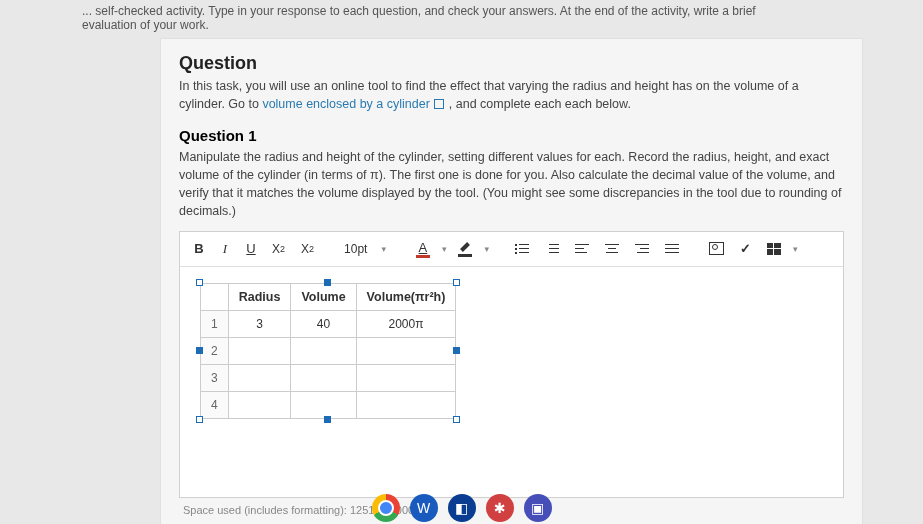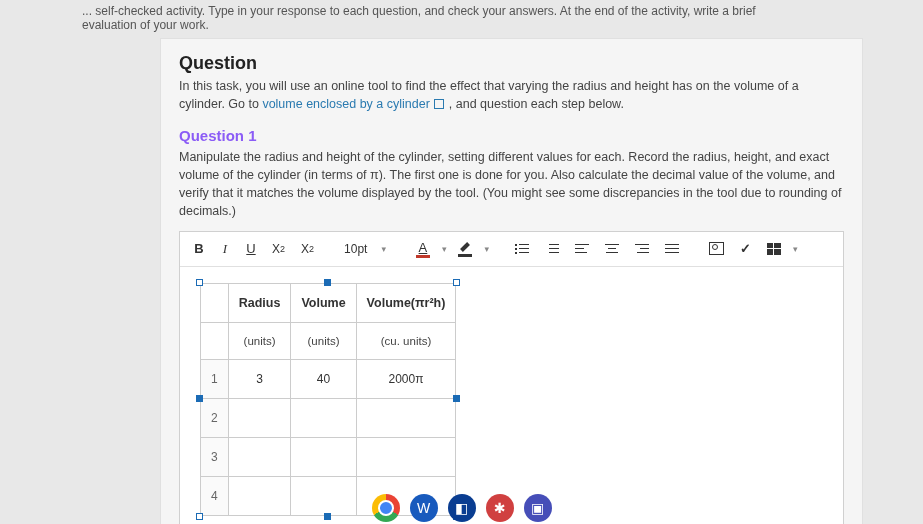--- a/index.html
+++ b/index.html
@@ -43,21 +43,21 @@
   width: 10px;
   height: 10px;
   border: 1px solid #2a7ab0;
   position: relative;
   top: 1px;
   margin: 0 1px;
 }
 .question-title {
   font-size: 15px;
   font-weight: bold;
-  color: #8b5cf6;
+  color: #000000;
   margin-top: 14px;
   margin-bottom: 4px;
 }
 .question-text {
   font-size: 12.5px;
   color: #444;
   line-height: 1.45;
   margin-bottom: 10px;
 }
 .editor {
@@ -184,21 +184,21 @@
 .sel-handle.bm{bottom:-4px;left:50%;margin-left:-4px;background:#1b6bb5}
 .sel-handle.ml{top:50%;left:-4px;margin-top:-4px;background:#1b6bb5}
 .sel-handle.mr{top:50%;right:-4px;margin-top:-4px;background:#1b6bb5}
 table.data {
   border-collapse: collapse;
   border: 1px solid #bbb;
   font-size: 12px;
 }
 table.data th, table.data td {
   border: 1px solid #ccc;
-  padding: 12px 10px;
+  padding: 6px 10px;
   text-align: center;
   background: #fff;
 }
 table.data thead th {
   font-weight: bold;
   font-size: 12.5px;
   background: #fff;
 }
 table.data thead tr.sub th {
   font-weight: normal;
@@ -244,21 +244,21 @@
 <body>
 
 <div class="page-top">... self-checked activity. Type in your response to each question, and check your answers. At the end of the activity, write a brief evaluation of your work.</div>
 
 <div class="panel">
   <div class="activity-title">Question</div>
   <div class="intro-text">
     <span>In this task, you will use an online tool to find the effect that varying the radius and height has on the volume of a cylinder. Go to </span>
     <span class="link">volume enclosed by a cylinder</span>
     <span class="ext-icon"></span>
-    <span>, and question each step below.</span>
+    <span>, and complete each each below.</span>
   </div>
 
   <div class="question-title">Question 1</div>
   <div class="question-text">Manipulate the radius and height of the cylinder, setting different values for each. Record the radius, height, and exact volume of the cylinder (in terms of π). The first one is done for you. Also calculate the decimal value of the volume, and verify that it matches the volume displayed by the tool. (You might see some discrepancies in the tool due to rounding of decimals.)</div>
 
   <div class="editor">
     <div class="toolbar">
       <span class="btn bold">B</span>
       <span class="btn italic">I</span>
       <span class="btn underline">U</span>
@@ -358,26 +358,20 @@
         <span class="sel-handle br"></span>
 
         <table class="data">
           <thead>
             <tr>
               <th></th>
               <th>Radius</th>
               <th>Volume</th>
               <th>Volume(πr²h)</th>
             </tr>
-            <tr class="sub">
-              <th></th>
-              <th>(units)</th>
-              <th>(units)</th>
-              <th>(cu. units)</th>
-            </tr>
           </thead>
           <tbody>
             <tr>
               <td class="rownum">1</td>
               <td>3</td>
               <td>40</td>
               <td>2000π</td>
             </tr>
             <tr>
               <td class="rownum">2</td>

